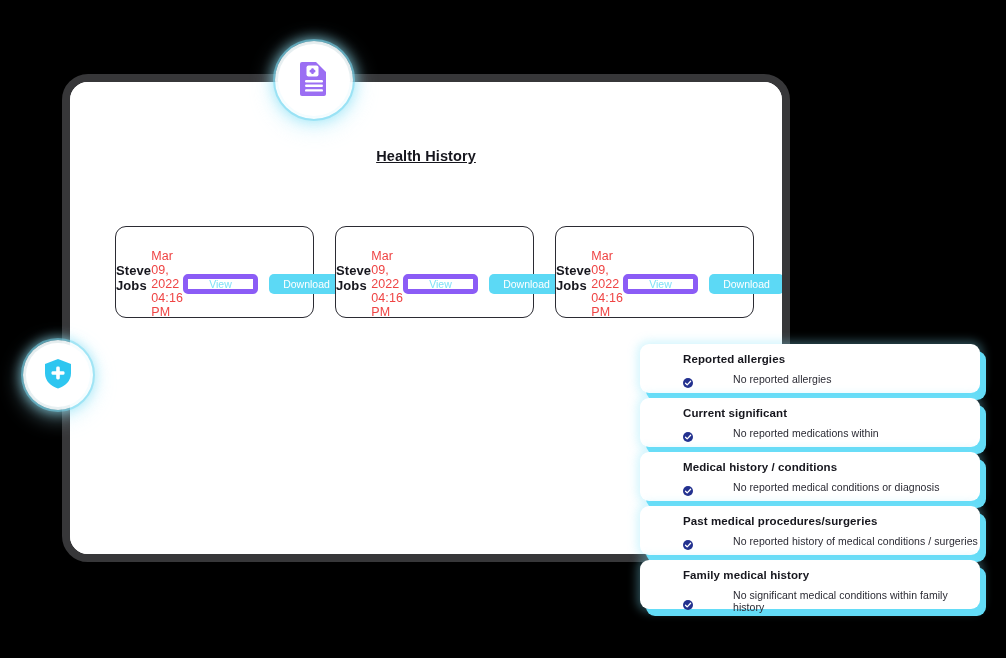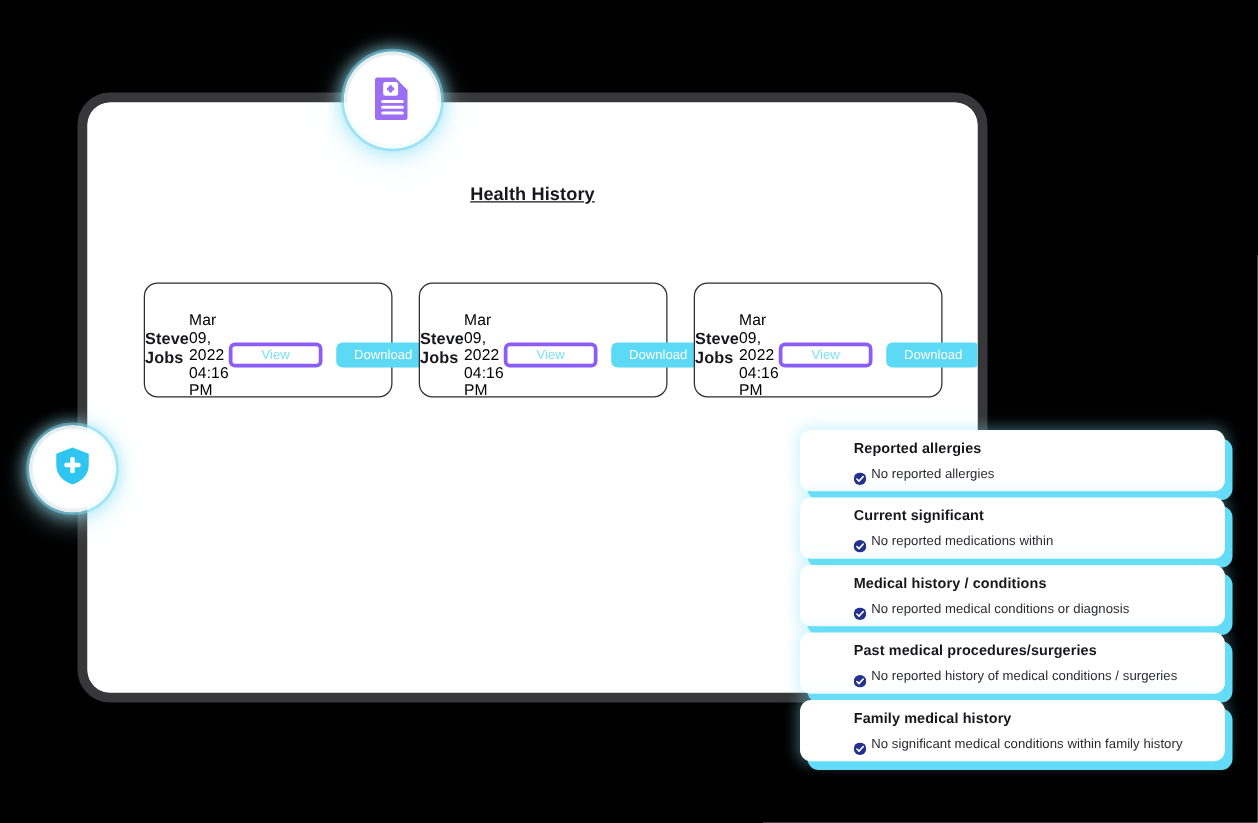--- a/index.html
+++ b/index.html
@@ -72,32 +72,32 @@
   }
   .record-name {
     font-size: 13px;
     font-weight: bold;
     color: #16161d;
     letter-spacing: .1px;
   }
   .record-date {
     margin-top: 11px;
     font-size: 12.5px;
-    color: #000000;
+    color: #ef4444;
     letter-spacing: .1px;
   }
   .record-actions {
     margin-top: 11px;
     display: flex;
     gap: 11px;
   }
   .btn-view {
     width: 75px;
     height: 20px;
-    border: 3px solid #8b5cf6;
+    border: 5px solid #8b5cf6;
     border-radius: 5px;
     background: #ffffff;
     color: #7fe0f7;
     font-size: 10.5px;
     font-family: "Liberation Sans", sans-serif;
     display: flex;
     align-items: center;
     justify-content: center;
     padding: 0;
     cursor: pointer;
@@ -190,22 +190,23 @@
   }
   .info-title {
     font-size: 11.5px;
     font-weight: bold;
     color: #16161d;
     letter-spacing: .1px;
     line-height: 14px;
   }
   .info-value-row {
     display: flex;
-    align-items: flex-end;
+    align-items: center;
     margin-top: 7px;
+    gap: 36px;
   }
   .check-icon {
     width: 10px;
     height: 10px;
     flex: none;
     margin-right: 4px;
     display: block;
   }
   .info-value {
     font-size: 10.5px;

